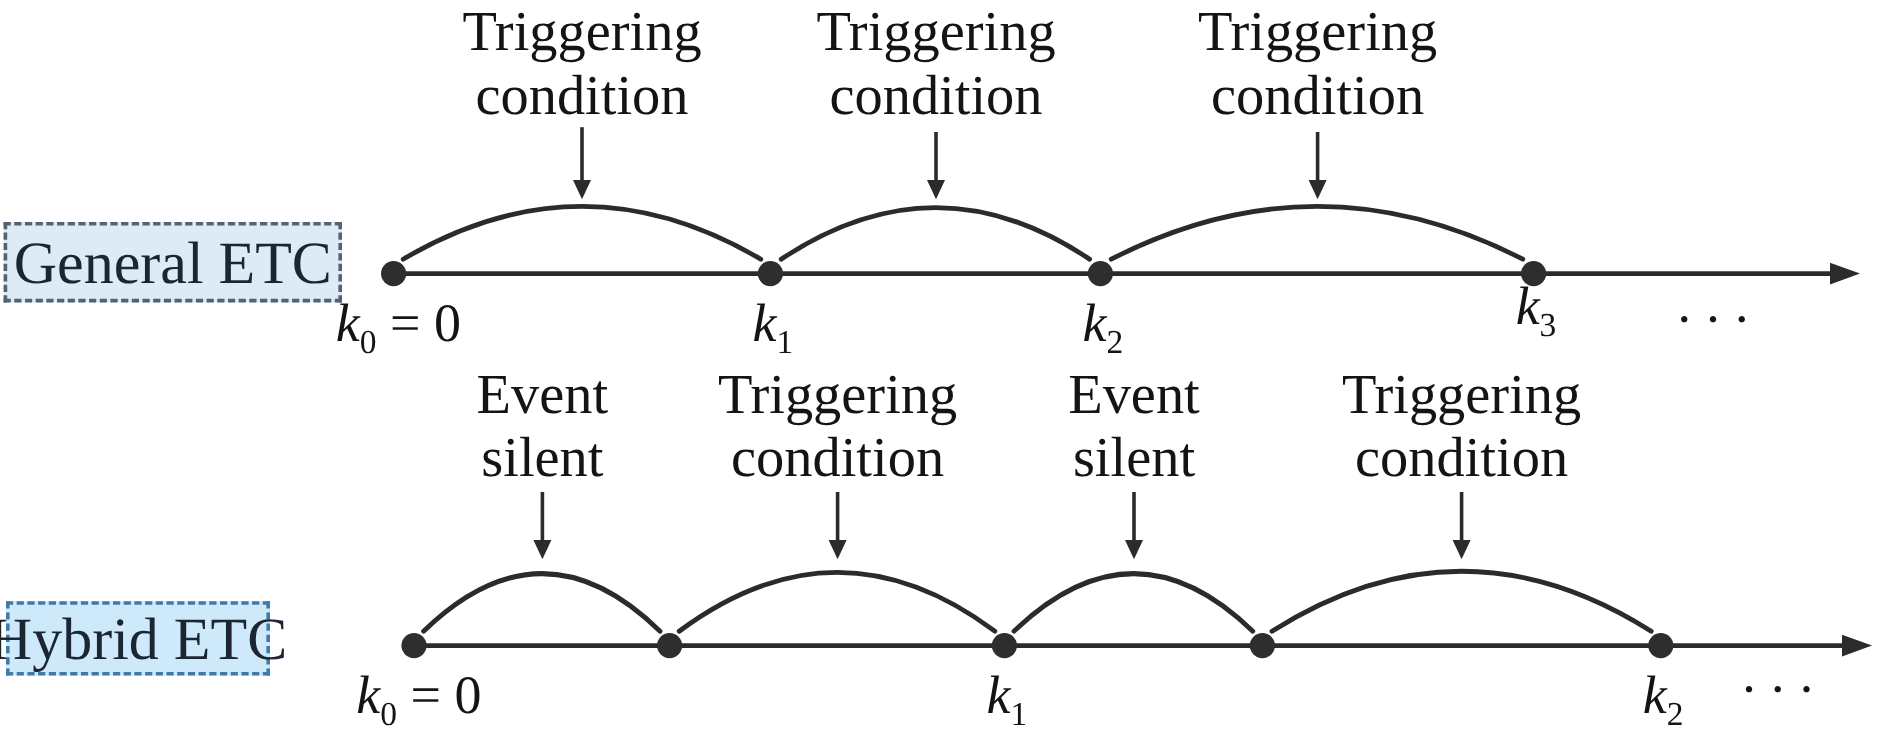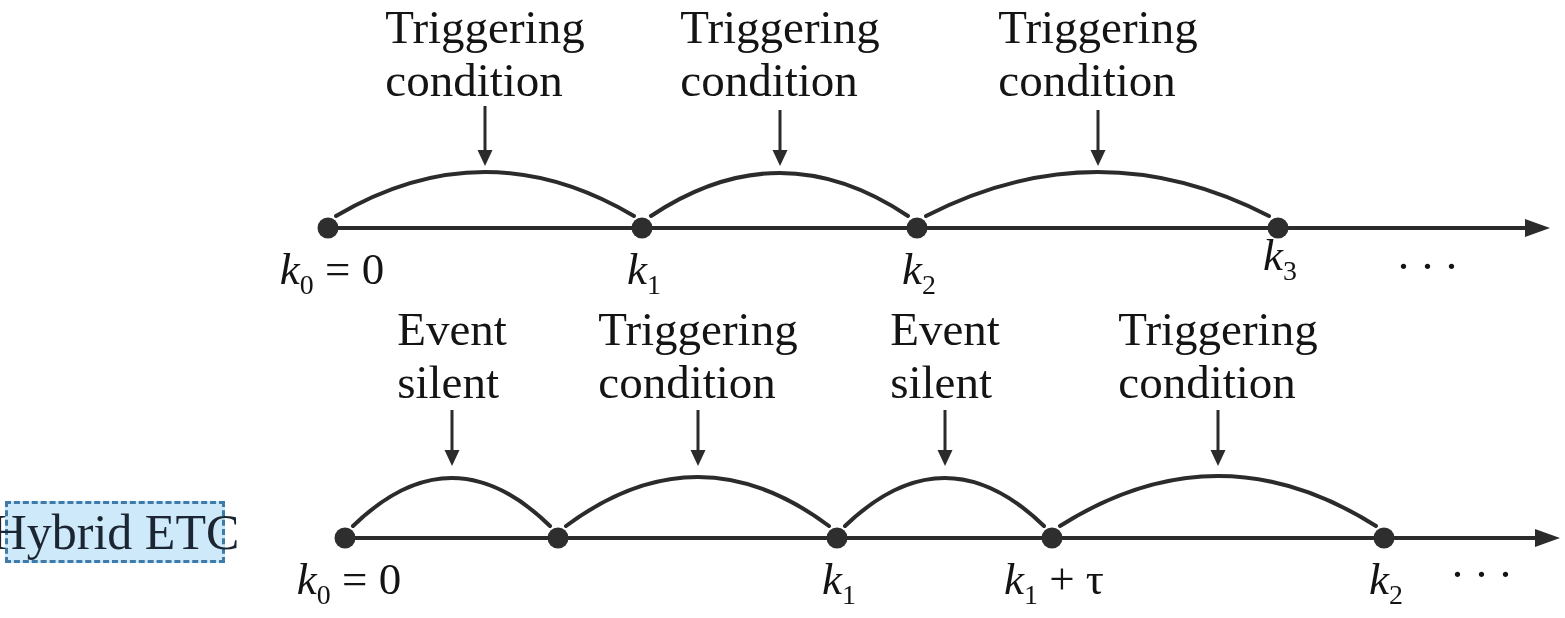--- a/index.html
+++ b/index.html
@@ -24,20 +24,21 @@
   .stage svg{position:absolute;left:0;top:0;}
   .axis{stroke:var(--ink);stroke-width:4;fill:none;}
   .arc{stroke:var(--ink);stroke-width:4;fill:none;stroke-linecap:round;}
   .dot{fill:#2e2e2e;stroke:none;}
   .ptr{stroke:var(--ink);stroke-width:3;fill:none;}
   .head{fill:var(--ink);stroke:none;}
 
   .seg-label{
     position:absolute;
     transform:translateX(-50%);
+    text-align:center;
     font-size:47px;
     line-height:53px;
     white-space:nowrap;
     color:var(--text);
   }
   .tick{
     position:absolute;
     transform:translateX(-50%);
     font-size:45px;
     line-height:46px;
@@ -136,20 +137,23 @@
         <line class="ptr" x1="945" y1="410" x2="945" y2="452"></line>
         <polygon class="head" points="945,466 937.5,450 952.5,450"></polygon>
       </g>
       <g>
         <line class="ptr" x1="1218" y1="410" x2="1218" y2="452"></line>
         <polygon class="head" points="1218,466 1210.5,450 1225.5,450"></polygon>
       </g>
     </g>
   </svg>
 
+  <div class="label-box general">
+    <span>General ETC</span>
+  </div>
 
   <div class="seg-label" style="left:485px;top:1px">
     <div>Triggering</div>
     <div>condition</div>
   </div>
   <div class="seg-label" style="left:780px;top:1px">
     <div>Triggering</div>
     <div>condition</div>
   </div>
   <div class="seg-label" style="left:1098px;top:1px">
@@ -179,17 +183,16 @@
     <div>Event</div>
     <div>silent</div>
   </div>
   <div class="seg-label" style="left:1218px;top:303px">
     <div>Triggering</div>
     <div>condition</div>
   </div>
 
   <div class="tick" style="left:349px;top:556px"><i>k</i><sub>0</sub><span class="sfx"> = 0</span></div>
   <div class="tick" style="left:839px;top:556px"><i>k</i><sub>1</sub><span class="sfx"></span></div>
-  <div class="tick" style="left:1054px;top:556px"><i>k</i><sub>1</sub><span class="sfx"> + τ</span></div>
   <div class="tick" style="left:1386px;top:556px"><i>k</i><sub>2</sub><span class="sfx"></span></div>
   <div class="ellipsis" style="left:1486px;top:548px">···</div>
 
 </div>
 
 </body></html>

